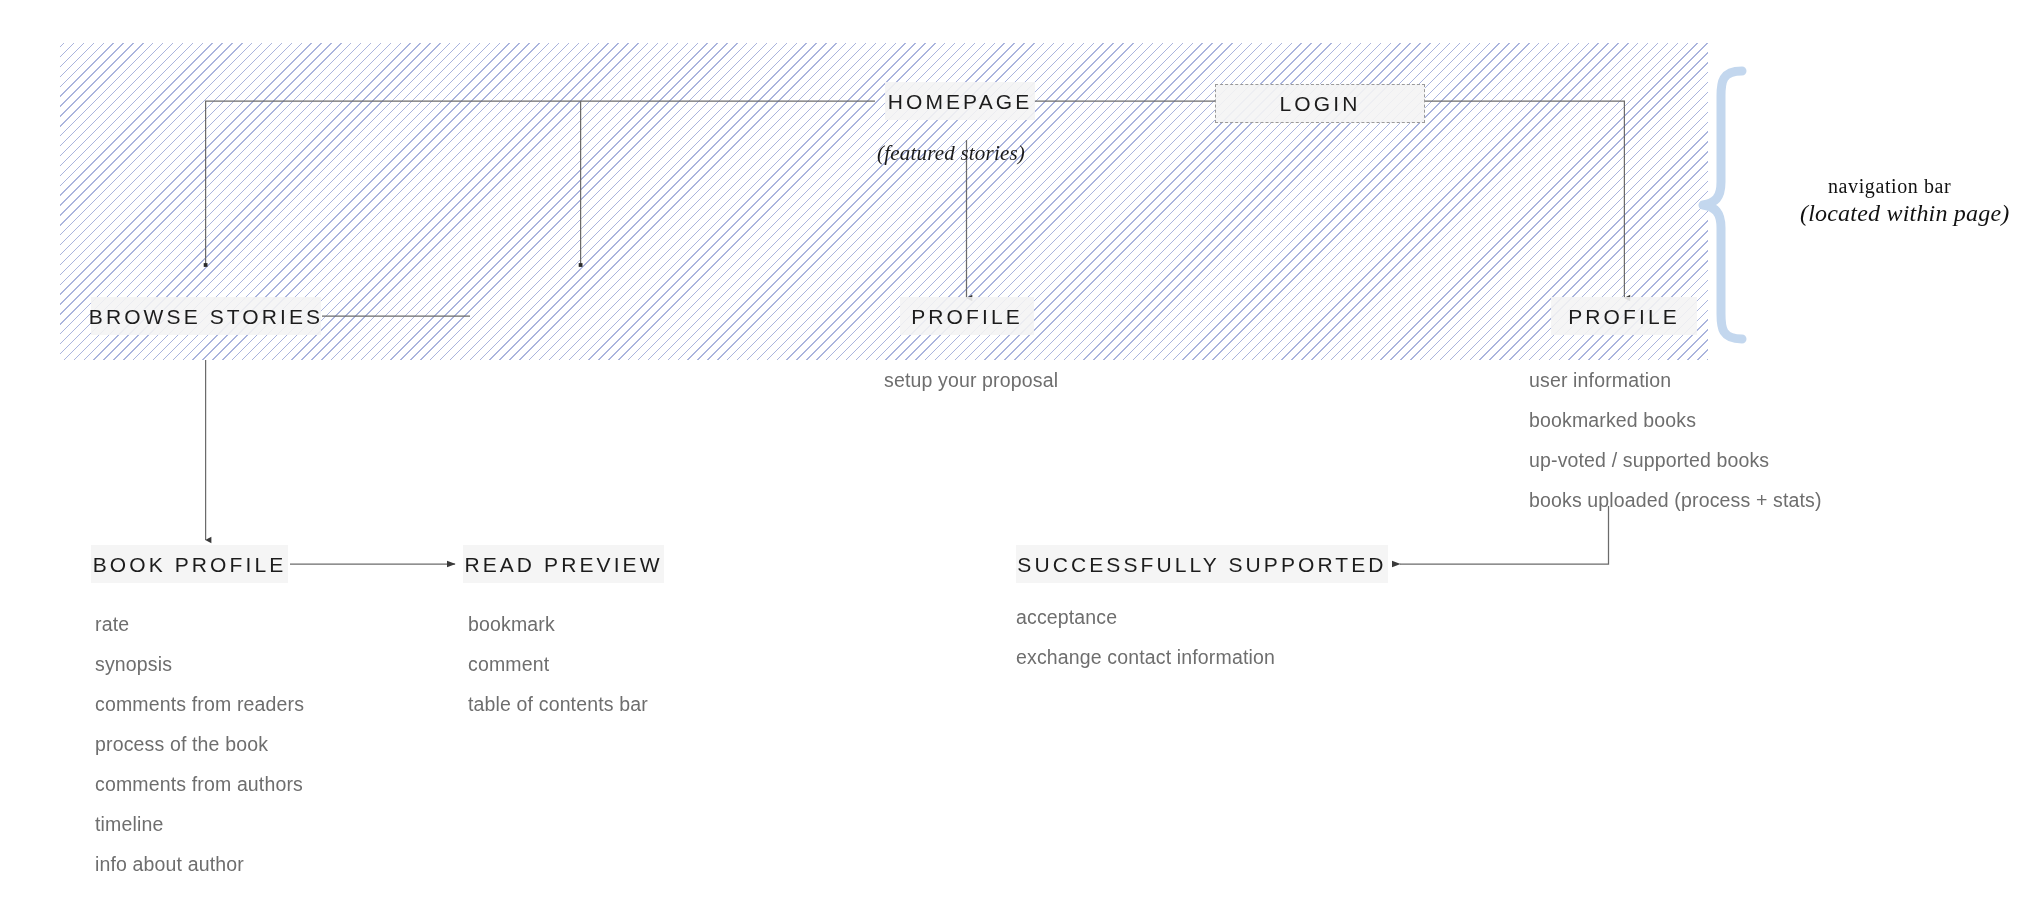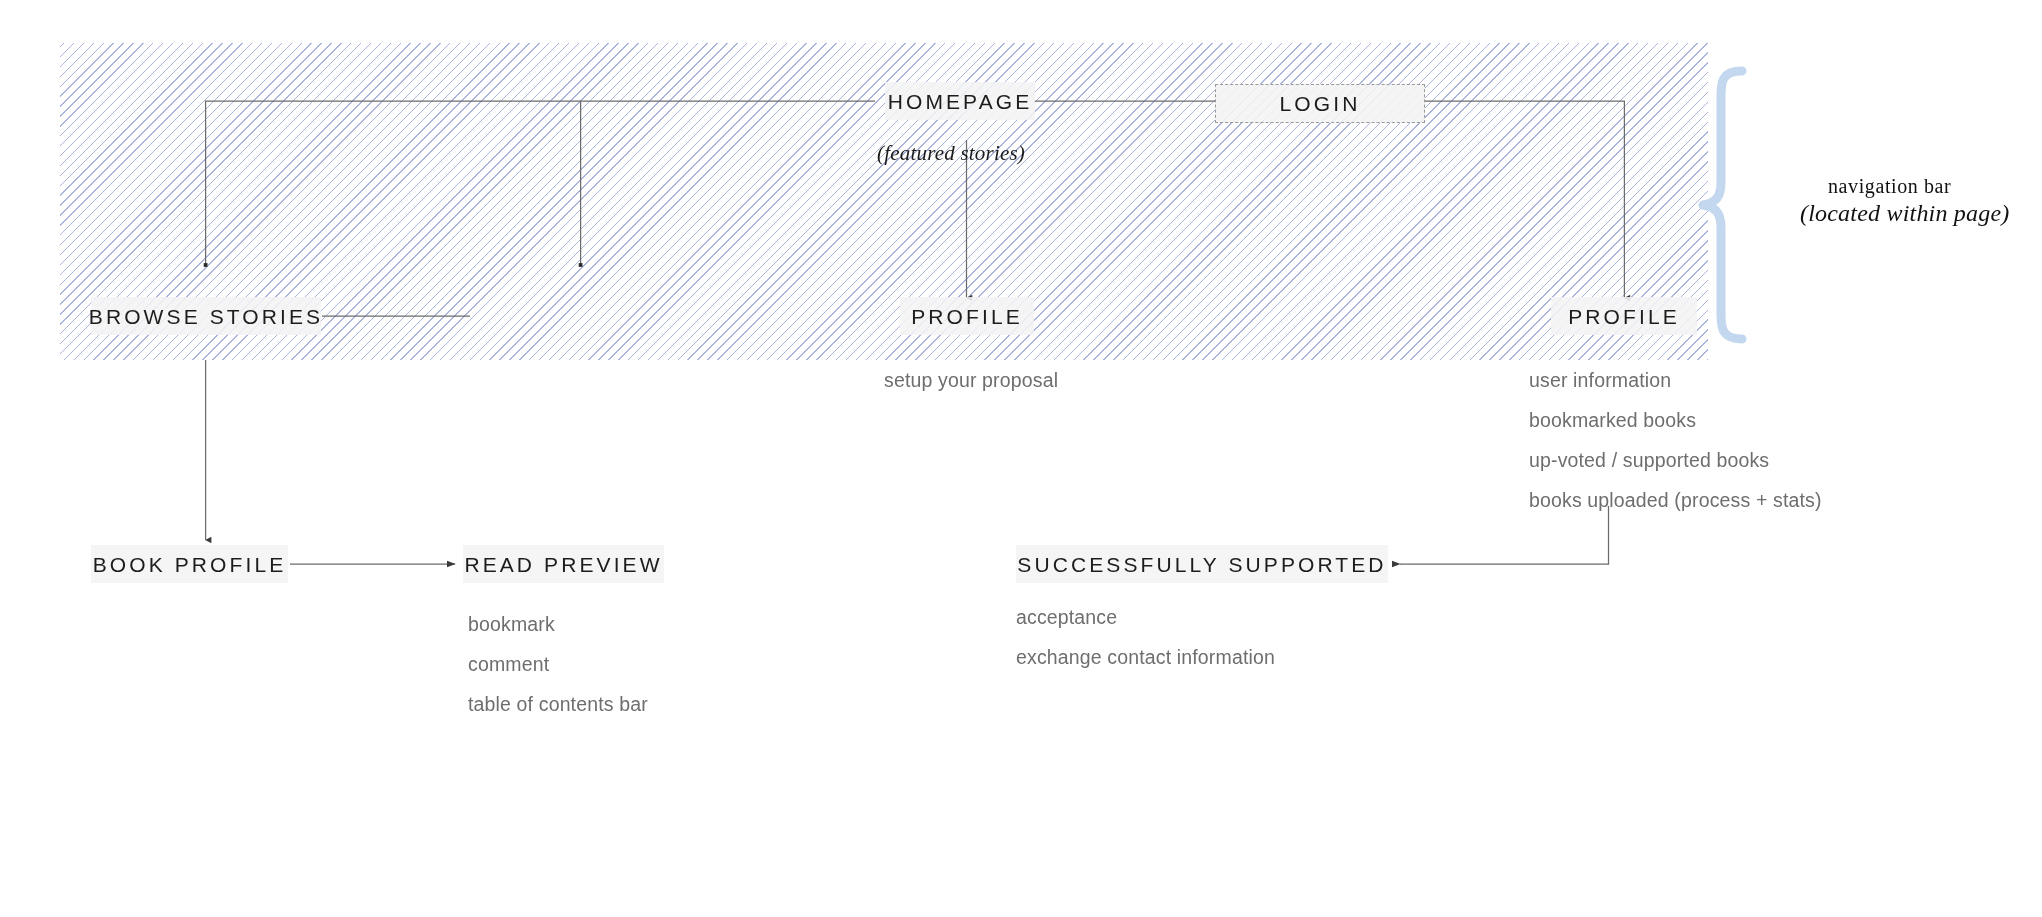--- a/index.html
+++ b/index.html
@@ -201,20 +201,29 @@
     <div class="ann-item">setup your proposal</div>
   </div>
 
   <div class="ann-list" style="left:1529px; top:371px;">
     <div class="ann-item">user information</div>
     <div class="ann-item">bookmarked books</div>
     <div class="ann-item">up-voted / supported books</div>
     <div class="ann-item">books uploaded (process + stats)</div>
   </div>
 
+  <div class="ann-list" style="left:95px; top:615px;">
+    <div class="ann-item">rate</div>
+    <div class="ann-item">synopsis</div>
+    <div class="ann-item">comments from readers</div>
+    <div class="ann-item">process of the book</div>
+    <div class="ann-item">comments from authors</div>
+    <div class="ann-item">timeline</div>
+    <div class="ann-item">info about author</div>
+  </div>
 
   <div class="ann-list" style="left:1016px; top:608px;">
     <div class="ann-item">acceptance</div>
     <div class="ann-item">exchange contact information</div>
   </div>
 
   <div class="ann-list" style="left:468px; top:615px;">
     <div class="ann-item">bookmark</div>
     <div class="ann-item">comment</div>
     <div class="ann-item">table of contents bar</div>

